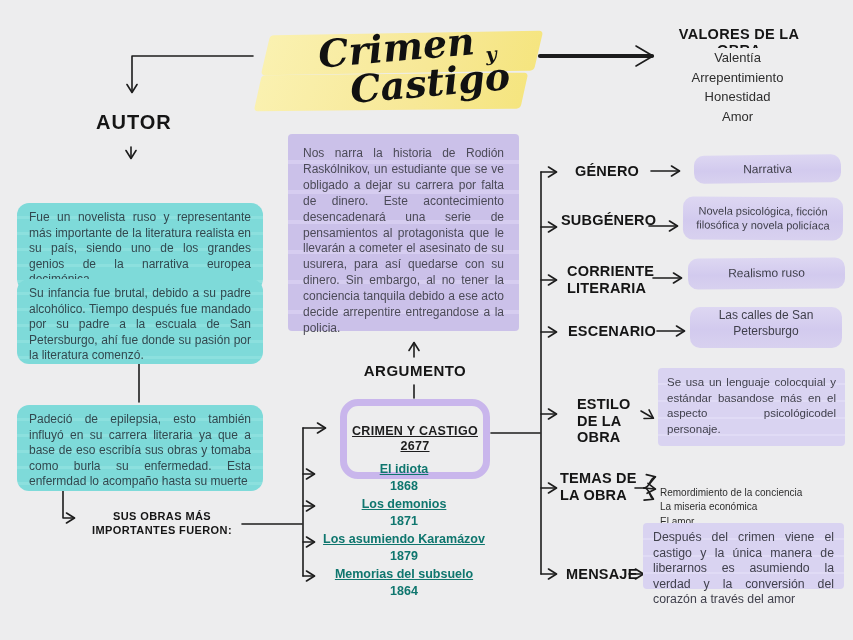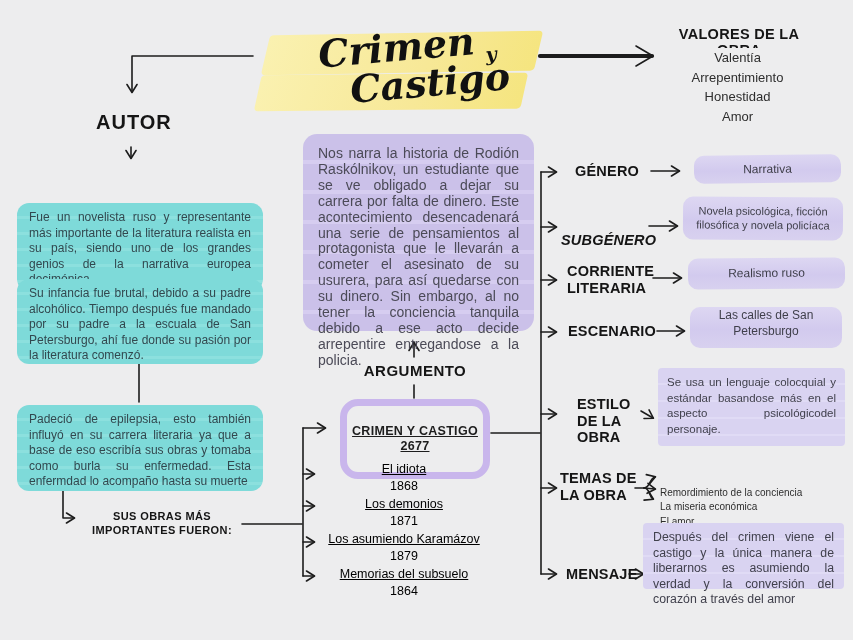--- a/index.html
+++ b/index.html
@@ -35,41 +35,41 @@
 
   
   .teal{background:repeating-linear-gradient(180deg,var(--teal-box) 0 13px,#8ce0de 13px 16px);
         border-radius:12px; color:#31484f; font-size:12px; line-height:15.6px;
         padding:7px 12px; text-align:justify;}
   .bio1{left:17px; top:171px; width:246px; height:88px;margin-top:32px;}
   .bio2{left:17px; top:279px; width:246px; height:85px;}
   .bio3{left:17px; top:405px; width:246px; height:86px;}
 
   
-  .argumento-box{left:303px; top:134px; width:231px; height:197px;
+  .argumento-box{left:288px; top:134px; width:231px; height:197px;
       background:repeating-linear-gradient(180deg,var(--purple-box) 0 26px,#d6cdf0 26px 30px);
-      border-radius:14px; padding:12px 15px; font-size:14px; line-height:15.9px;
+      border-radius:4px; padding:12px 15px; font-size:12px; line-height:15.9px;
       color:#4b4a57; text-align:justify;}
 
   
   .crimen-box{left:340px; top:399px; width:150px; height:80px; border:7px solid var(--purple-border);
       border-radius:18px; display:flex; flex-direction:column; justify-content:center; align-items:center;}
   .crimen-box .wt{font-weight:bold; font-size:12.5px; letter-spacing:.3px; text-decoration:underline; color:#1d1d1d; line-height:15px;}
 
   
-  .works-list{left:318px; top:461px; width:172px; text-align:center; font-size:12.5px; color:#000000;}
+  .works-list{left:318px; top:461px; width:172px; text-align:center; font-size:12.5px; color:#0f766e;font-weight:bold;}
   .work{margin-bottom:1px;}
   .work .wtitle{text-decoration:underline; line-height:17px;}
   .work .wyear{line-height:17px;}
 
   
   .rlabel{position:absolute; z-index:2; font-weight:bold; font-size:14.5px; color:#151515;
       text-align:left; letter-spacing:.2px; line-height:16.5px;}
   .pos-genero{left:575px; top:163px; width:60px;}
-  .pos-subgenero{left:561px; top:232px; width:92px;font-style:italic;}
+  .pos-subgenero{left:561px; top:212px; width:92px;}
   .pos-corriente{left:567px; top:263px; width:92px;}
   .pos-escenario{left:568px; top:323px; width:88px;}
   .pos-estilo{left:577px; top:396px; width:78px;}
   .pos-temas{left:560px; top:470px; width:80px;}
   .pos-mensaje{left:566px; top:566px; width:70px;}
 
   
   .swatch{position:absolute; z-index:2; background:linear-gradient(180deg,#ddd7f2 0%,#d2caee 55%,var(--lavender-highlight) 100%);
       border-radius:10px; text-align:center; color:#3f3f4a;}
   .val-genero{left:694px; top:155px; width:147px; height:28px; line-height:28px; font-size:12px; transform:rotate(-.6deg);}

